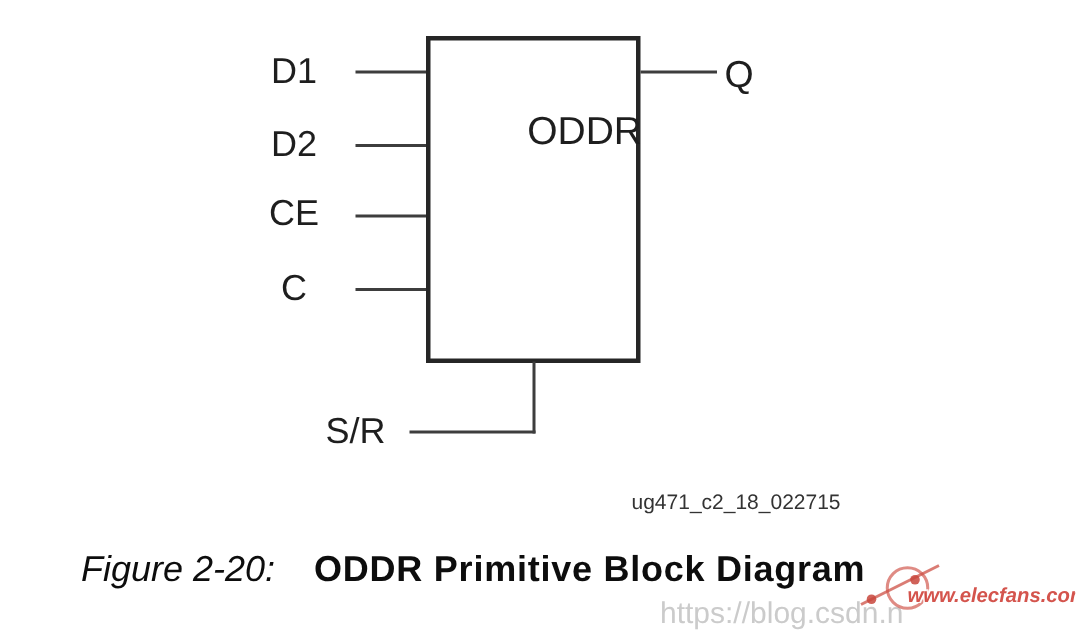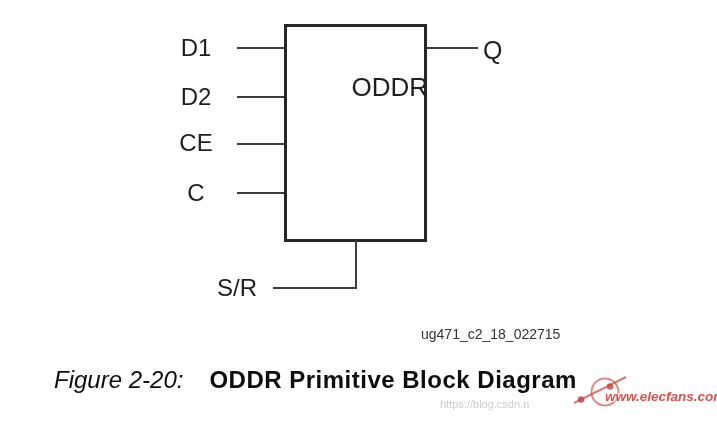--- a/index.html
+++ b/index.html
@@ -67,21 +67,21 @@
   }
   .caption .fig-title {
     font-weight: bold;
     font-size: 24px;
     letter-spacing: 0.5px;
     margin-left: 26px;
   }
   .wm-csdn {
     position: absolute;
     left: 440px; top: 398px;
-    font-size: 11px;
+    font-size: 20px;
     color: #cbcbcb;
     white-space: nowrap;
     text-align: right;
   }
   .logo-svg {
     position: absolute;
     left: 566px; top: 368px;
   }
   .wm-cn {
     position: absolute;

